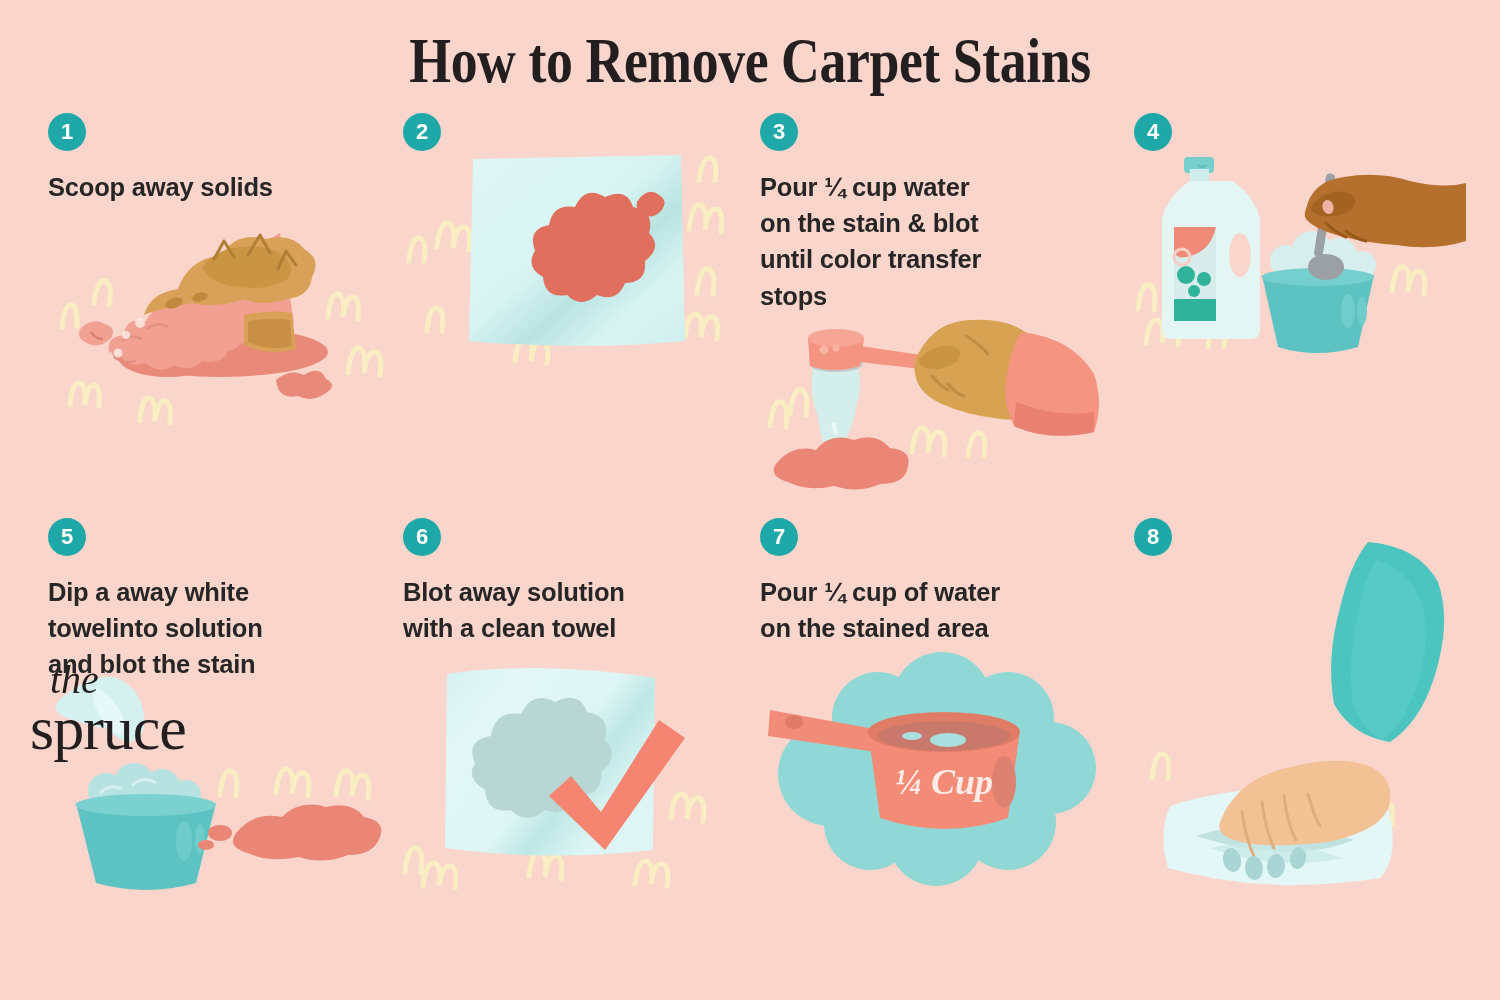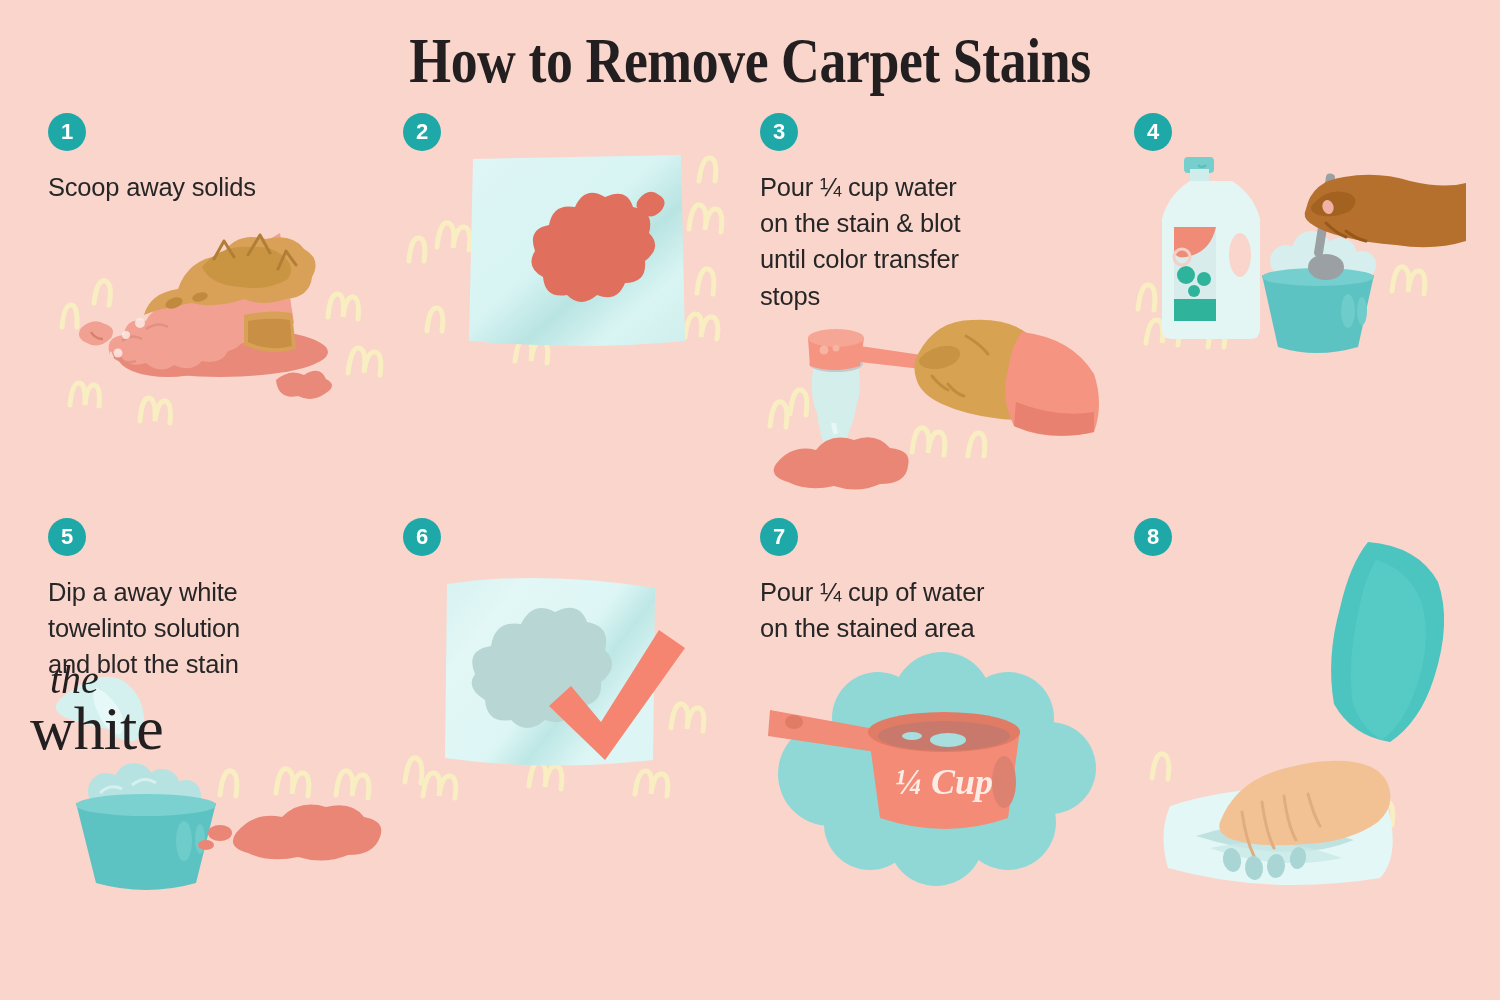--- a/index.html
+++ b/index.html
@@ -45,21 +45,21 @@
     font-weight: bold;
     line-height: 38px;
     text-align: center;
     letter-spacing: 0px;
   }
   .caption {
     margin-top: 18px;
     font-size: 25.5px;
     line-height: 1.42;
     color: #262626;
-    font-weight: 400;
+    font-weight: 700;
     letter-spacing: -0.2px;
     white-space: pre-line;
   }
   .art {
     position: relative;
     width: 360px;
   }
 
   
   #logo {
@@ -301,20 +301,22 @@
 
         <path d="M188 150 q18 -22 46 -16 q18 -18 44 -10 q26 -6 38 10 q22 4 16 20 q-6 18 -32 18 q-24 10 -50 2 q-28 6 -50 -4 q-22 -6 -12 -20 z" fill="#ea8676"></path>
         <ellipse cx="172" cy="150" rx="12" ry="8" fill="#ea8676"></ellipse>
         <ellipse cx="158" cy="162" rx="8" ry="5" fill="#ea8676"></ellipse>
       </svg>
     </div>
   </div>
 
   <div class="step" style="left:403px; top:518px;">
     <div class="badge">6</div>
+    <div class="caption">Blot away solution
+with a clean towel</div>
     <div class="art" style="height:250px;">
       <svg width="360" height="250" viewBox="0 0 360 250">
         <defs>
           <linearGradient id="towelSheen6" x1="0" y1="0" x2="1" y2="0.7">
             <stop offset="0%" stop-color="#d6f2f1"></stop>
             <stop offset="25%" stop-color="#e2f7f6"></stop>
             <stop offset="58%" stop-color="#ddf6f5"></stop>
             <stop offset="72%" stop-color="#bde7e5"></stop>
             <stop offset="90%" stop-color="#ddf6f5"></stop>
           </linearGradient>
@@ -400,16 +402,16 @@
         <ellipse cx="82" cy="300" rx="9" ry="12" transform="rotate(-12 82 300)"></ellipse>
         <ellipse cx="104" cy="308" rx="9" ry="12" transform="rotate(-6 104 308)"></ellipse>
         <ellipse cx="126" cy="306" rx="9" ry="12" transform="rotate(4 126 306)"></ellipse>
         <ellipse cx="148" cy="298" rx="8" ry="11" transform="rotate(10 148 298)"></ellipse>
       </g>
     </svg>
   </div>
 
   <div id="logo">
     <span class="the">the</span>
-    <span class="spruce">white</span>
+    <span class="spruce">spruce</span>
   </div>
 
 </div>
 
 </body></html>

